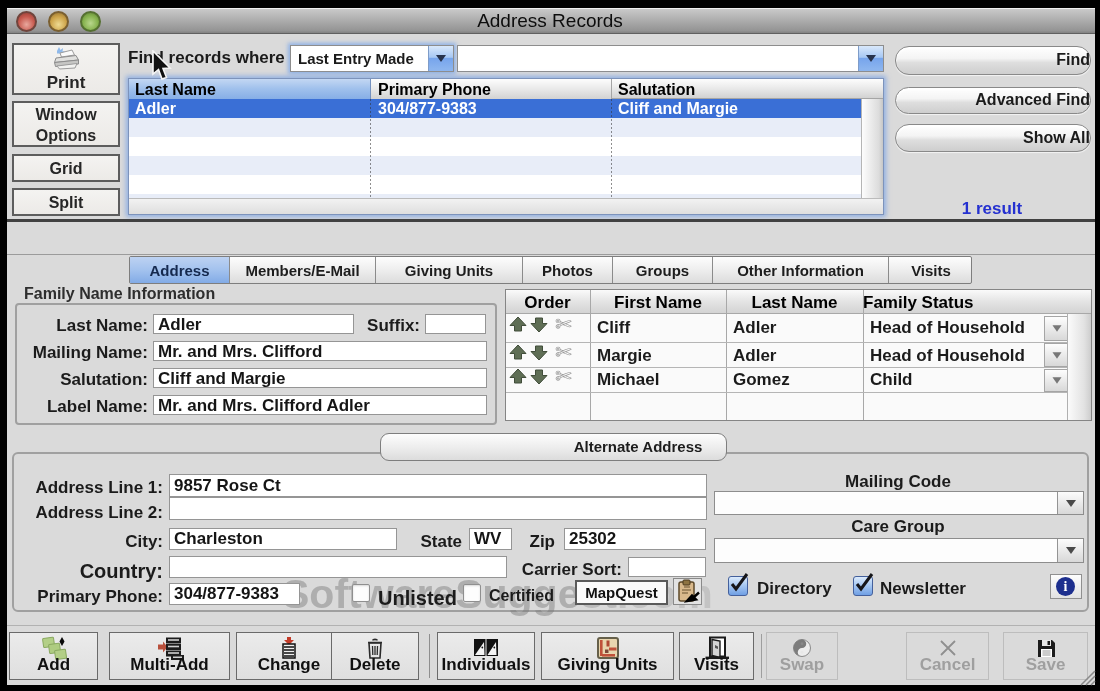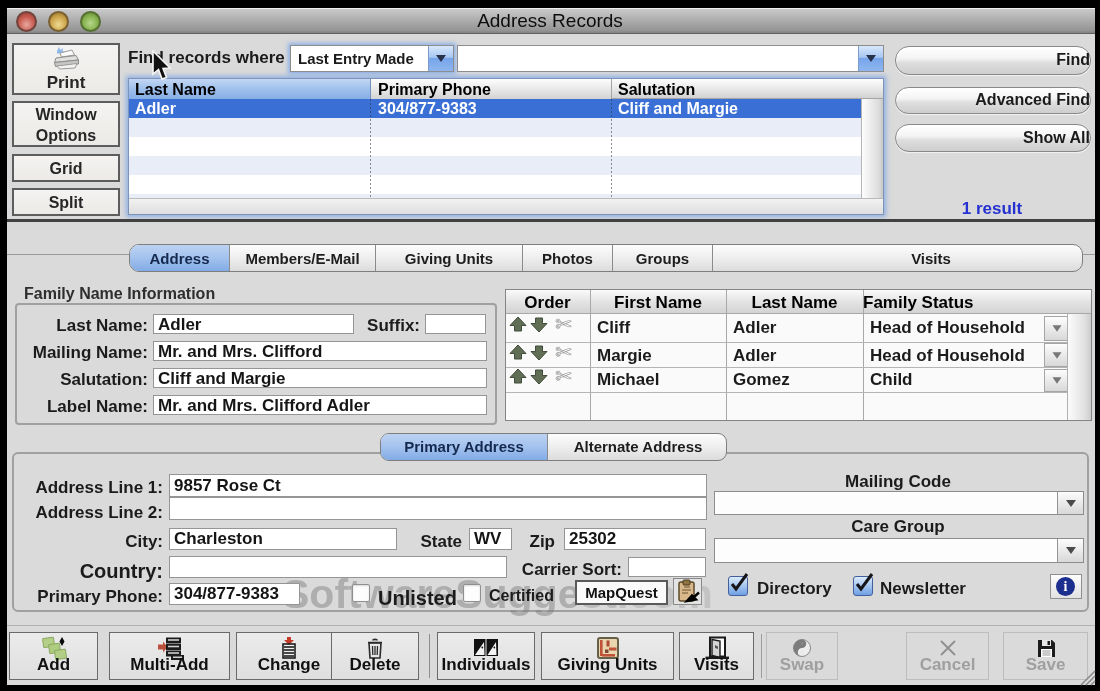--- a/index.html
+++ b/index.html
@@ -125,28 +125,29 @@
 
 <div class="cap" style="left:895px;top:46px;width:194px;height:27px;line-height:26px">Find</div>
 <div class="cap" style="left:895px;top:87px;width:194px;height:25px;line-height:24px">Advanced Find</div>
 <div class="cap" style="left:895px;top:124px;width:194px;height:26px;line-height:25px">Show All</div>
 <div class="ab" style="left:895px;top:199px;width:194px;text-align:center;
  font-weight:700;color:#2531d0;font-size:17px">1 result</div>
 
 <div class="ab" style="left:7px;top:219px;width:1088px;height:3px;background:#414141"></div>
 
 <div class="ab" style="left:7px;top:254px;width:1088px;height:1px;background:#9b9b9b"></div>
-<div class="ab" style="left:129px;top:244px;width:954px;height:28px;border:1px solid #7e7e7e;
- border-radius:10px;box-sizing:border-box;background:linear-gradient(#fdfdfd,#ececec 55%,#dcdcdc);overflow:hidden">
+<div class="ab" style="left:129px;top:256px;width:843px;height:28px;border:1px solid #7e7e7e;
+ border-radius:2px;box-sizing:border-box;background:linear-gradient(#fdfdfd,#ececec 55%,#dcdcdc);overflow:hidden">
  <div class="seg" style="left:0;width:100px;background:linear-gradient(#bdd2f2,#a3c2ee 50%,#82abe6);
   color:#15294e;line-height:27px">Address</div>
  <div class="seg" style="left:100px;width:146px;line-height:27px">Members/E-Mail</div>
  <div class="seg" style="left:246px;width:147px;line-height:27px">Giving Units</div>
  <div class="seg" style="left:393px;width:90px;line-height:27px">Photos</div>
  <div class="seg" style="left:483px;width:100px;line-height:27px">Groups</div>
+ <div class="seg" style="left:583px;width:176px;line-height:27px">Other Information</div>
  <div class="seg" style="left:759px;width:84px;border-right:none;line-height:27px">Visits</div>
 </div>
 
 <div class="lbl" style="left:24px;top:285px;color:#2e2e2e">Family Name Information</div>
 <div class="ab" style="left:15px;top:303px;width:482px;height:122px;border:2px solid #a0a0a0;
  border-radius:4px;box-sizing:border-box"></div>
 <div class="lbl r" style="left:18px;top:316px;width:130px;font-size:17px">Last Name:</div>
 <div class="inp" style="left:153px;top:314px;width:201px;height:20px">Adler</div>
 <div class="lbl r" style="left:340px;top:316px;width:80px;font-size:17px">Suffix:</div>
 <div class="inp" style="left:425px;top:314px;width:61px;height:20px"></div>
@@ -211,22 +212,20 @@
     <div class="tri" style="border-top-color:#777;transform:scale(.9)"></div>
   </div>
 <div class="ab" style="left:1067px;top:314px;width:24px;height:106px;
  background:linear-gradient(90deg,#fbfbfb,#e2e2e2 70%,#cdcdcd);border-left:1px solid #b0b0b0;box-sizing:border-box"></div>
 
 <div class="ab" style="left:12px;top:452px;width:1077px;height:160px;border:2px solid #a0a0a0;
  border-radius:6px;box-sizing:border-box"></div>
 
 <div class="ab" style="left:380px;top:433px;width:347px;height:28px;border:1px solid #7e7e7e;
  border-radius:9px;box-sizing:border-box;background:linear-gradient(#fdfdfd,#ececec 55%,#dcdcdc);overflow:hidden">
- <div class="seg" style="left:0;width:167px;background:linear-gradient(#bdd2f2,#a3c2ee 50%,#82abe6);
-  color:#15294e;line-height:26px">Primary Address</div>
  <div class="seg" style="left:167px;width:180px;border-right:none;line-height:26px">Alternate Address</div>
 </div>
 
 <div class="wm" style="left:282px;top:571px;font-size:41px;color:rgba(118,118,118,.44)">SoftwareSugge<span style="color:rgba(138,138,138,.38)">st</span><span style="color:rgba(165,165,165,.42)">.com</span></div>
 
 <div class="lbl r" style="left:20px;top:478px;width:143px;font-size:17px">Address Line 1:</div>
 <div class="inp" style="left:169px;top:474px;width:538px;height:23px;line-height:21px">9857 Rose Ct</div>
 <div class="lbl r" style="left:20px;top:503px;width:143px;font-size:17px">Address Line 2:</div>
 <div class="inp" style="left:169px;top:497px;width:538px;height:23px;line-height:21px"></div>
 <div class="lbl r" style="left:20px;top:532px;width:143px;font-size:17px">City:</div>

